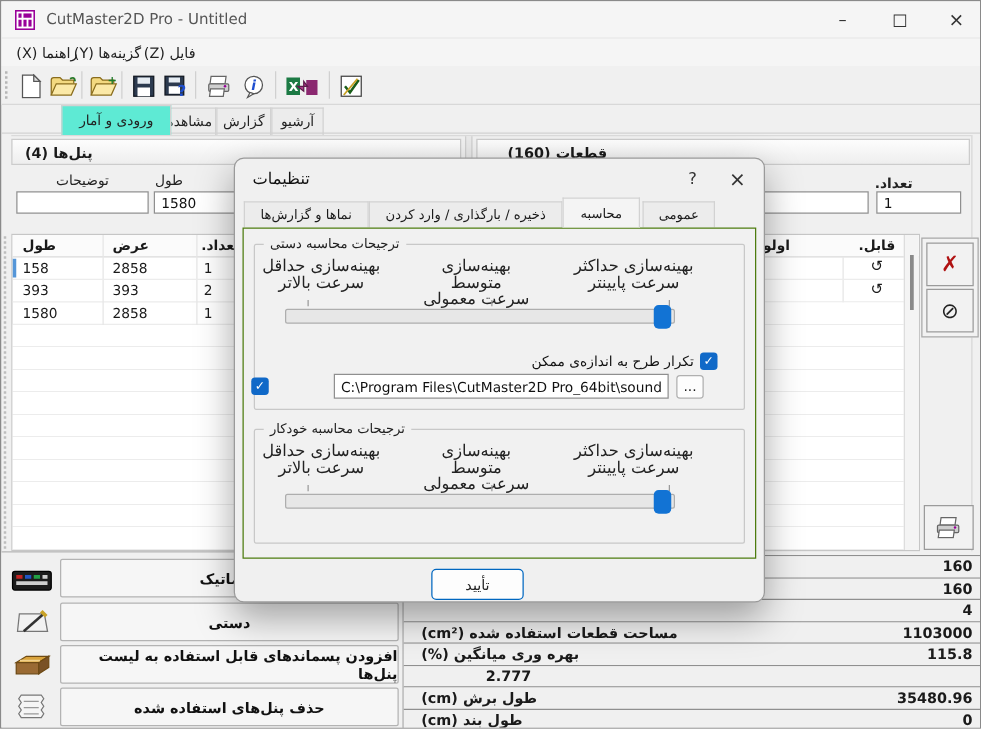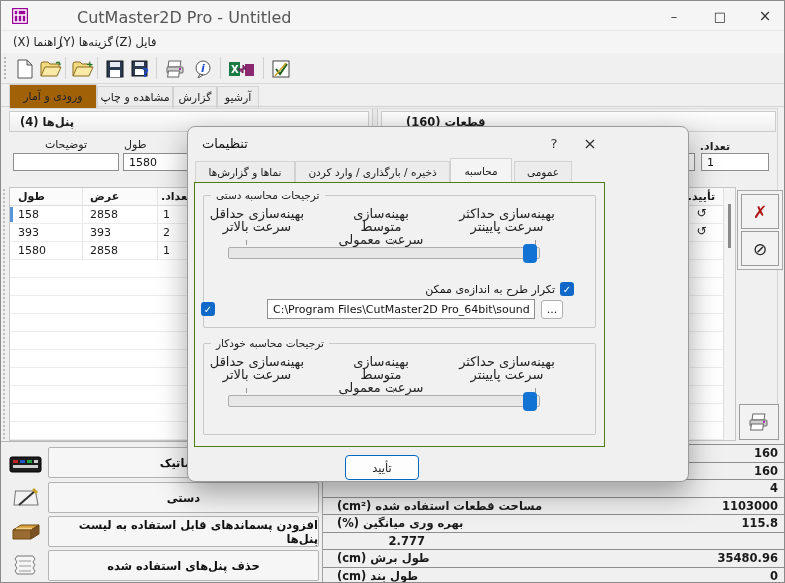--- a/index.html
+++ b/index.html
@@ -6,34 +6,34 @@
   *{box-sizing:border-box;}
   .screen{position:relative;width:785px;height:583px;background:#f0f0f0;
     font-family:"DejaVu Sans","Liberation Sans",sans-serif;color:#1a1a1a;
     border:1px solid #8a8a8a;overflow:hidden;margin:0 auto;}
   .abs{position:absolute;}
   .rtl{direction:rtl;unicode-bidi:isolate;}
   .ltr{direction:ltr;unicode-bidi:isolate;}
   .b{font-weight:bold;}
   
   .titlebar{left:0;top:0;width:785px;height:30px;background:#f5f5f5;border-bottom:1px solid #e6e6e6;}
-  .title-text{left:36px;top:7px;font-size:16px;color:#555;margin-left:40px;}
+  .title-text{left:36px;top:7px;font-size:12px;color:#555;}
   .winbtn{top:0;width:42px;height:30px;display:flex;align-items:center;justify-content:center;font-size:13px;color:#333;}
   
   .menubar{left:0;top:30px;width:785px;height:22px;background:#f5f5f5;}
   .menuitem{top:0;height:22px;display:flex;align-items:center;font-size:11.5px;color:#222;padding:0 6px;}
   
   .toolbar{left:0;top:52px;width:785px;height:31px;background:#f0f0f0;border-bottom:1px solid #d8d8d8;}
   .grip{left:3px;top:4px;width:3px;height:22px;border-left:2px dotted #b5b5b5;}
   .tbicon{top:4px;width:24px;height:24px;display:flex;align-items:center;justify-content:center;}
   .tbsep{top:4px;width:1px;height:22px;background:#d0d0d0;}
   
   .tab{height:22px;display:flex;align-items:center;justify-content:center;font-size:11px;
     border:1px solid #d2d2d2;border-bottom:none;background:#ececec;color:#222;}
-  .tab.active{background:#a16207;height:24px;z-index:2;}
+  .tab.active{background:#5eead4;height:24px;z-index:2;margin-left:40px;}
   .tabline{left:0;top:105px;width:785px;height:1px;background:#d2d2d2;}
   
   .panelhead{top:110px;height:21px;background:linear-gradient(#fdfdfd,#eeeeee);
     border:1px solid #cccccc;display:flex;align-items:center;font-size:11.5px;font-weight:bold;}
   .field-label{font-size:11px;color:#222;}
   .tinput{border:1px solid #8f8f8f;background:#fff;font-size:11px;padding:1px 5px;
     font-family:"DejaVu Sans","Liberation Sans",sans-serif;color:#111;}
   
   .datatable{background:#fff;border:1px solid #c6c6c6;overflow:hidden;}
   .thead{height:18px;border-bottom:1px solid #dcdcdc;background:#fbfbfb;display:flex;}
@@ -49,21 +49,21 @@
     display:flex;align-items:center;justify-content:center;font-size:11.5px;font-weight:bold;color:#111;}
   .boticon{left:6px;width:38px;height:31px;display:flex;align-items:center;justify-content:center;}
   
   .stats{left:321px;top:443px;width:464px;height:140px;border-left:1px solid #a3a3a3;border-top:1px solid #8f8f8f;
     display:flex;flex-direction:column;}
   .stat-row{flex:1;border-bottom:1px solid #8f8f8f;display:flex;align-items:center;background:#f0f0f0;}
   .stat-row:last-child{border-bottom:none;}
   .stat-label{direction:rtl;text-align:left;padding-left:14px;font-size:11.5px;font-weight:bold;flex:1;}
   .stat-value{direction:ltr;text-align:right;padding-right:8px;font-size:11.5px;font-weight:bold;width:110px;}
   
-  .dialog{left:186px;top:125px;width:502px;height:356px;background:#f0f0f0;border:1px solid #9a9a9a;
+  .dialog{left:186px;top:125px;width:425px;height:356px;background:#f0f0f0;border:1px solid #9a9a9a;
     border-radius:8px;box-shadow:0 12px 30px rgba(0,0,0,.35);z-index:10;}
   .dtab{position:absolute;height:21px;display:flex;align-items:center;justify-content:center;font-size:10.5px;
     border:1px solid #d2d2d2;border-bottom:none;background:#ececec;}
   .dtab.active{background:#f4f4f4;height:24px;z-index:3;font-weight:normal;}
   .dpage{position:absolute;left:6px;top:55px;width:411px;height:265px;background:#f1f1f1;border:1px solid #4d7c0f;}
   .group{position:absolute;border:1px solid #c8c8c8;border-radius:2px;}
   .legend{position:absolute;background:#f1f1f1;padding:0 5px;font-size:10.5px;color:#222;}
   .sliderlabel{position:absolute;font-size:13px;line-height:13px;text-align:center;color:#222;}
   .track{position:absolute;height:12px;background:#e7e7e7;border:1px solid #aeaeae;border-radius:2px;}
   .thumb{position:absolute;width:14px;height:19px;border-radius:4px;}
@@ -235,21 +235,21 @@
   </div>
   <div class="abs field-label rtl b" style="left:660px;top:139px;width:108px;text-align:center;font-weight:bold;">تعداد.</div>
   <input class="abs tinput" style="left: 580px; top: 152px; width: 114px; height: 18px;">
   <input class="abs tinput ltr" style="left: 700px; top: 152px; width: 68px; height: 18px;" value="1">
 
   <div class="abs datatable" style="left:380px;top:186px;width:355px;height:254px;">
     <div class="vline" style="left:292px;"></div>
     <div class="vline" style="left:178px;"></div>
     <div class="thead" style="position:relative;">
       <div class="cell b rtl" style="position:absolute;left:180px;width:74px;text-align:right;padding-right:4px;">اولویت.</div>
-      <div class="cell b rtl" style="position:absolute;left:296px;width:47px;text-align:center;padding-left:0;">تأیید.</div>
+      <div class="cell b rtl" style="position:absolute;left:296px;width:47px;text-align:center;padding-left:0;">قابل.</div>
     </div>
     <div class="trow" style="position:relative;">
       <div style="position:absolute;left:296px;width:47px;text-align:center;font-size:12px;">↺</div>
     </div>
     <div class="trow" style="position:relative;">
       <div style="position:absolute;left:296px;width:47px;text-align:center;font-size:12px;">↺</div>
     </div>
     <div class="tfill" style="top:54px;right:12px;"></div>
 
     <div style="position:absolute;right:0;top:0;bottom:0;width:12px;background:#f4f4f4;border-left:1px solid #ddd;">

